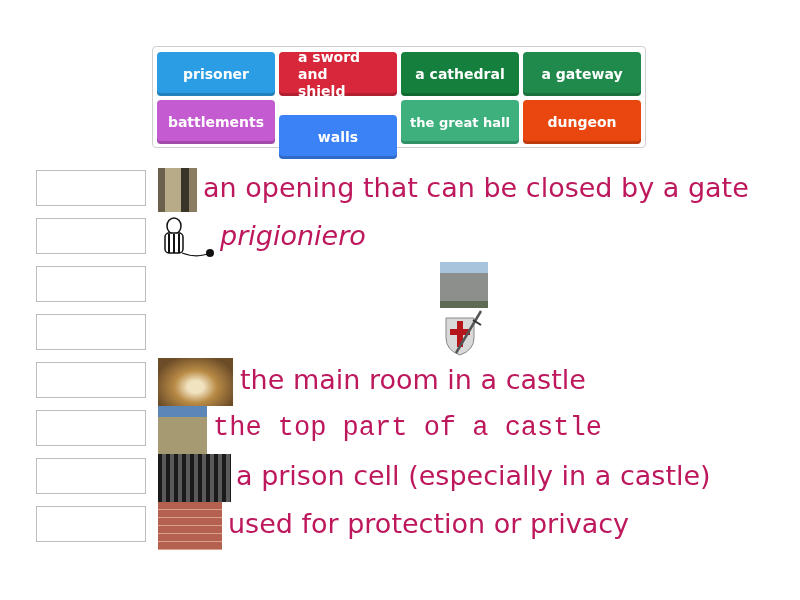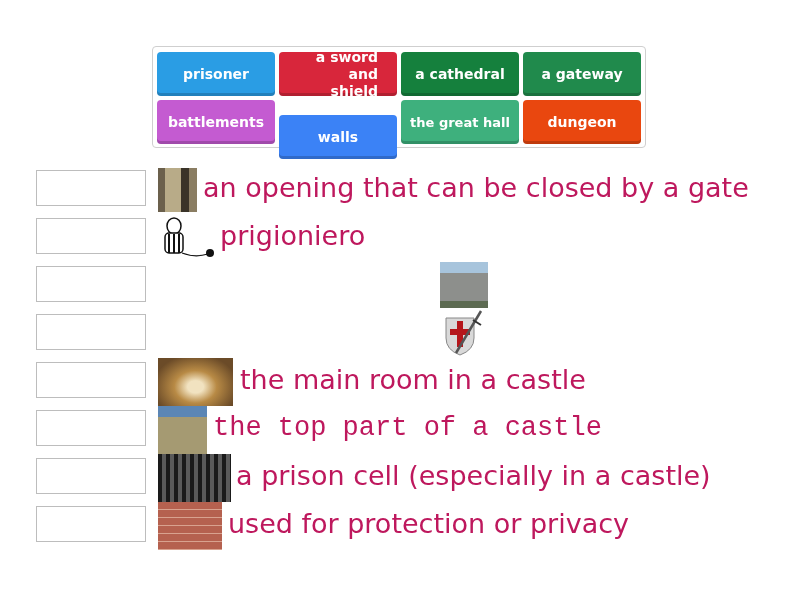--- a/index.html
+++ b/index.html
@@ -1,18 +1,18 @@
 <!DOCTYPE html>
 <html><head>
 <meta charset="utf-8">
 <style>
   html,body{margin:0;padding:0;}
   body{width:800px;height:600px;background:#ffffff;position:relative;overflow:hidden;font-family:"DejaVu Sans","Liberation Sans",sans-serif;}
   .bank{position:absolute;left:152px;top:46px;width:494px;height:102px;border:1px solid #cfcfcf;border-radius:4px;background:#fff;box-sizing:border-box;}
-  .tile{position:absolute;width:118px;height:44px;border-radius:4px;color:#fff;font-weight:bold;font-size:14px;display:flex;align-items:center;justify-content:center;text-align:right;line-height:17px;box-sizing:border-box;box-shadow:inset 0 -3px 0 rgba(0,0,0,0.18);cursor:grab;}
+  .tile{position:absolute;width:118px;height:44px;border-radius:4px;color:#fff;font-weight:bold;font-size:14px;display:flex;align-items:center;justify-content:center;text-align:left;line-height:17px;box-sizing:border-box;box-shadow:inset 0 -3px 0 rgba(0,0,0,0.18);cursor:grab;}
   .tile span{display:block;}
   .row{position:absolute;left:0;width:800px;height:46px;}
   .drop{position:absolute;left:36px;top:0;width:110px;height:36px;border:1px solid #bdbdbd;background:#fff;box-sizing:border-box;}
   .pic{position:absolute;top:-2px;overflow:hidden;}
   .clue{position:absolute;font-size:27px;color:#be185d;white-space:nowrap;line-height:36px;top:0;}
 </style>
 </head>
 <body>
 
 <div class="bank">
@@ -41,21 +41,21 @@
       <span>dungeon</span>
     </div>
 </div>
 
 <div class="row" style="top:170px;">
   <div class="drop"></div>
   <div class="pic" style="left:158px;width:39px;height:44px;background:linear-gradient(90deg,#6b604c 0 18%,#b8ab88 18% 60%,#3a3328 60% 80%,#8a7d62 80%);"></div>
   <div class="clue" style="left:203px;">an opening that can be closed by a gate</div>
 </div>
 
-<div class="row" style="top:218px;">
+<div class="row" style="top:218px;font-style:italic;">
   <div class="drop"></div>
   <div class="pic" style="left:160px;width:56px;height:44px;">
     <svg width="56" height="44" viewBox="0 0 56 44">
       <ellipse cx="14" cy="10" rx="7" ry="8" fill="#fff" stroke="#111" stroke-width="1.5"></ellipse>
       <rect x="5" y="17" width="18" height="20" rx="4" fill="#fff" stroke="#111" stroke-width="1.5"></rect>
       <line x1="9" y1="18" x2="9" y2="37" stroke="#111" stroke-width="2"></line>
       <line x1="14" y1="18" x2="14" y2="37" stroke="#111" stroke-width="2"></line>
       <line x1="19" y1="18" x2="19" y2="37" stroke="#111" stroke-width="2"></line>
       <path d="M22 37 Q35 42 48 38" stroke="#111" fill="none" stroke-width="1.2"></path>
       <circle cx="50" cy="37" r="4" fill="#111"></circle>

